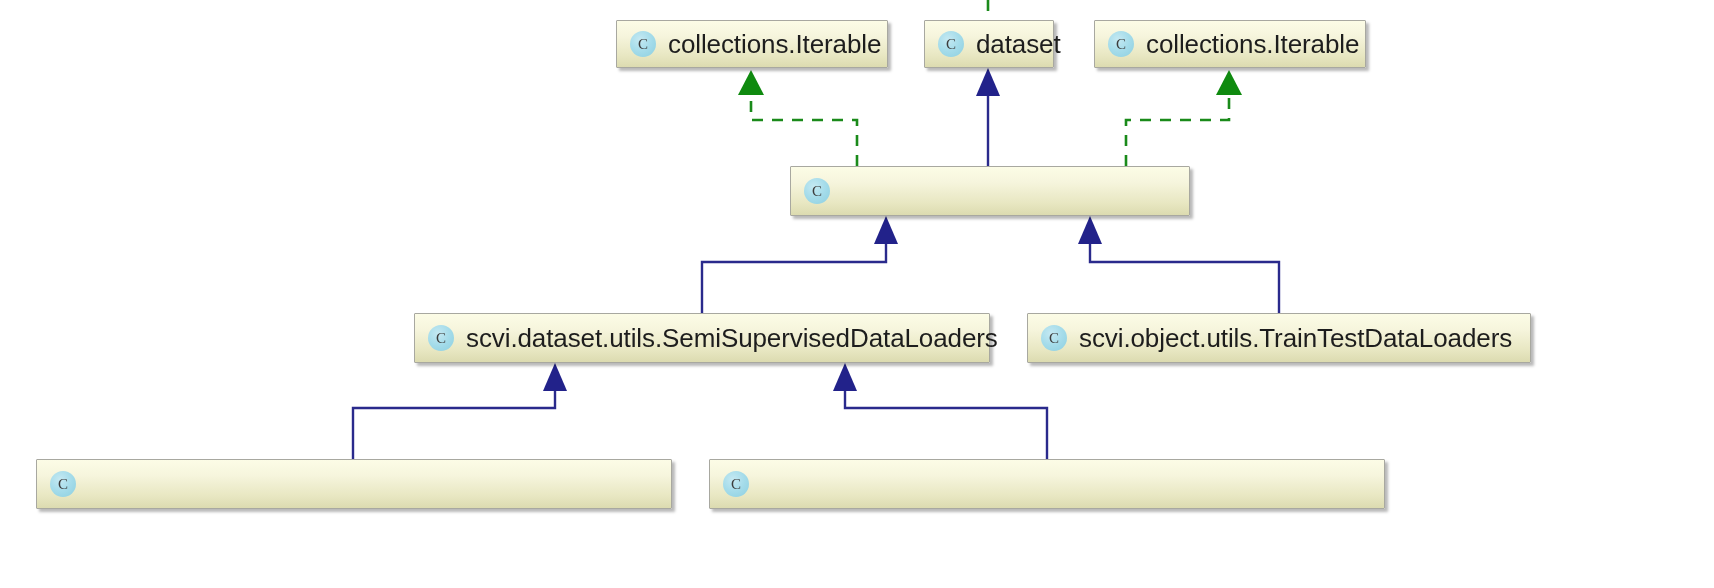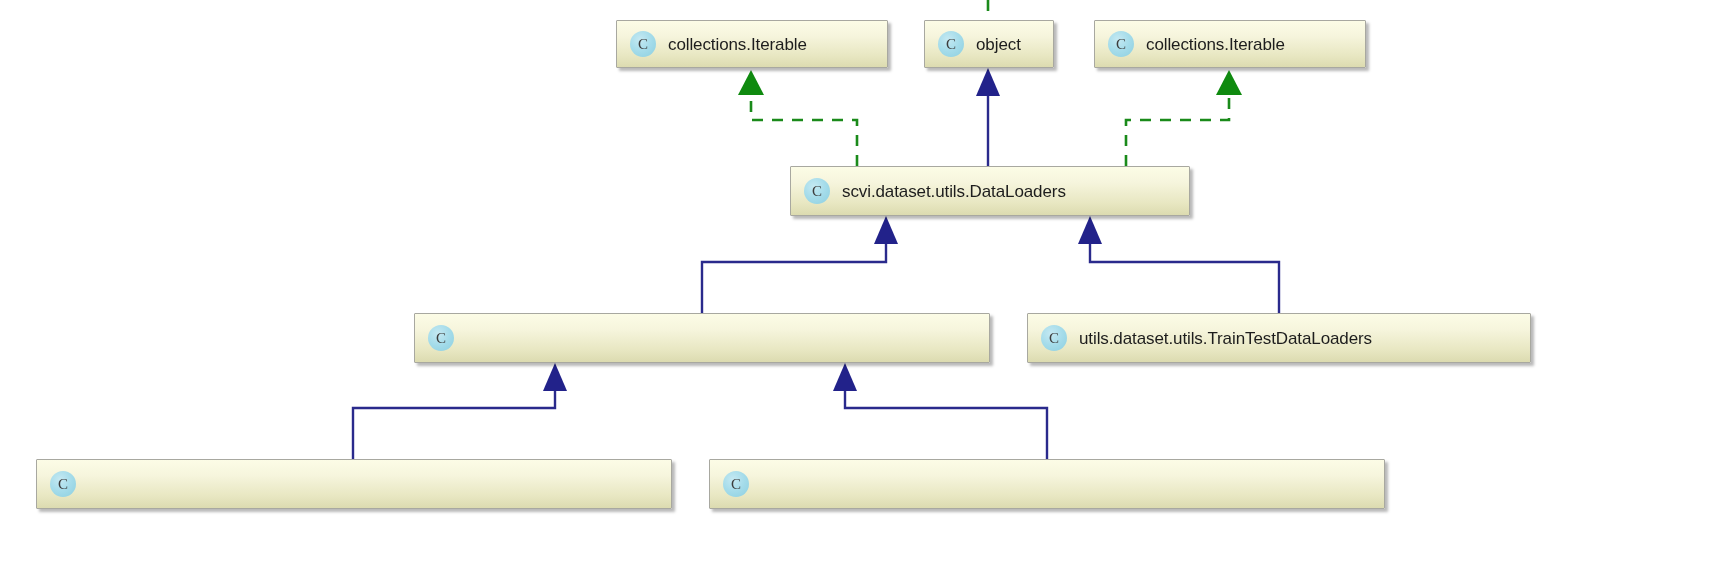--- a/index.html
+++ b/index.html
@@ -36,21 +36,21 @@
     background:radial-gradient(circle at 38% 33%, #c5e9f2 0%, #a5dcea 48%, #8ccfe0 100%);
     color:#3c3c3c;
     font-size:15px;
     font-weight:400;
     display:flex;align-items:center;justify-content:center;
     margin-right:12px;
     font-family:"Liberation Serif", serif;
     line-height:1;
   }
   .node .label{
-    font-size:17px;
+    font-size:26px;
     color:#1d1d1d;
     letter-spacing:-0.1px;
     line-height:1;
   }
   .edge-solid{
     fill:none;
     stroke:#2a2a8c;
     stroke-width:2.4;
   }
   .edge-dashed{
@@ -101,40 +101,40 @@
     <polygon class="arrow-solid" points="845,363 833,391 857,391"></polygon>
   </svg>
 
   <div class="node" style="left:616px;top:20px;width:272px;height:48px;">
     <span class="badge">C</span>
     <span class="label">collections.Iterable</span>
   </div>
 
   <div class="node" style="left:924px;top:20px;width:130px;height:48px;">
     <span class="badge">C</span>
-    <span class="label">object</span>
+    <span class="label">dataset</span>
   </div>
 
   <div class="node" style="left:1094px;top:20px;width:272px;height:48px;">
     <span class="badge">C</span>
     <span class="label">collections.Iterable</span>
   </div>
 
   <div class="node" style="left:790px;top:166px;width:400px;height:50px;">
     <span class="badge">C</span>
-    <span class="label">scvi.dataset.utils.DataLoaders</span>
   </div>
 
   <div class="node" style="left:414px;top:313px;width:576px;height:50px;">
     <span class="badge">C</span>
+    <span class="label">scvi.dataset.utils.SemiSupervisedDataLoaders</span>
   </div>
 
   <div class="node" style="left:1027px;top:313px;width:504px;height:50px;">
     <span class="badge">C</span>
-    <span class="label">utils.dataset.utils.TrainTestDataLoaders</span>
+    <span class="label">scvi.object.utils.TrainTestDataLoaders</span>
   </div>
 
   <div class="node" style="left:36px;top:459px;width:636px;height:50px;">
     <span class="badge">C</span>
   </div>
 
   <div class="node" style="left:709px;top:459px;width:676px;height:50px;">
     <span class="badge">C</span>
   </div>
 

